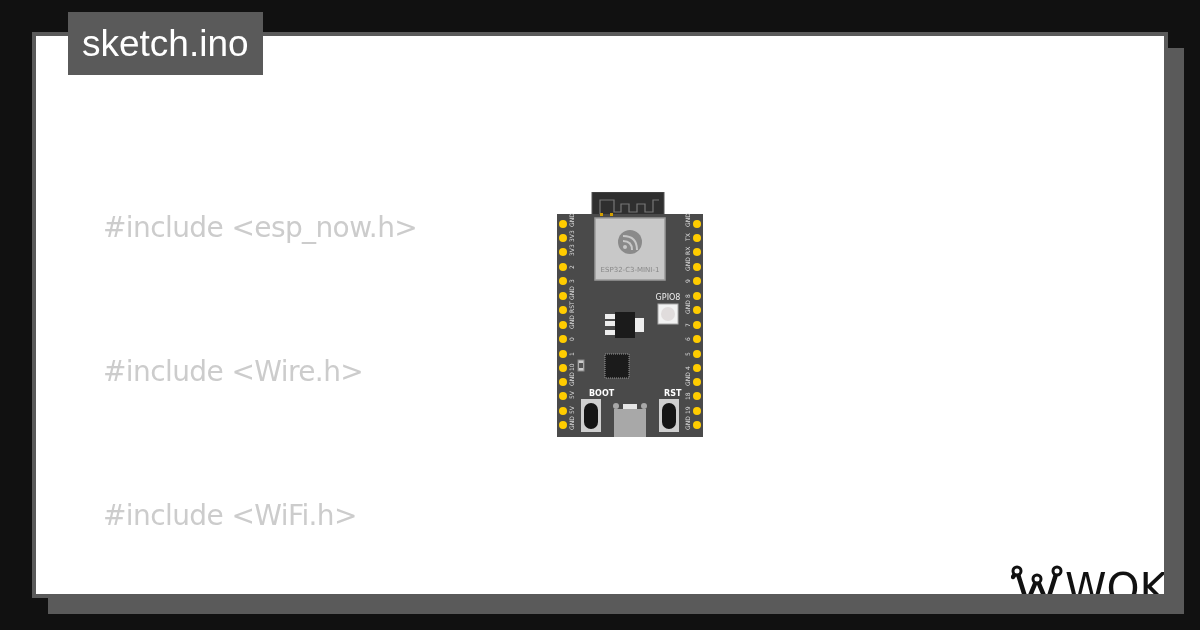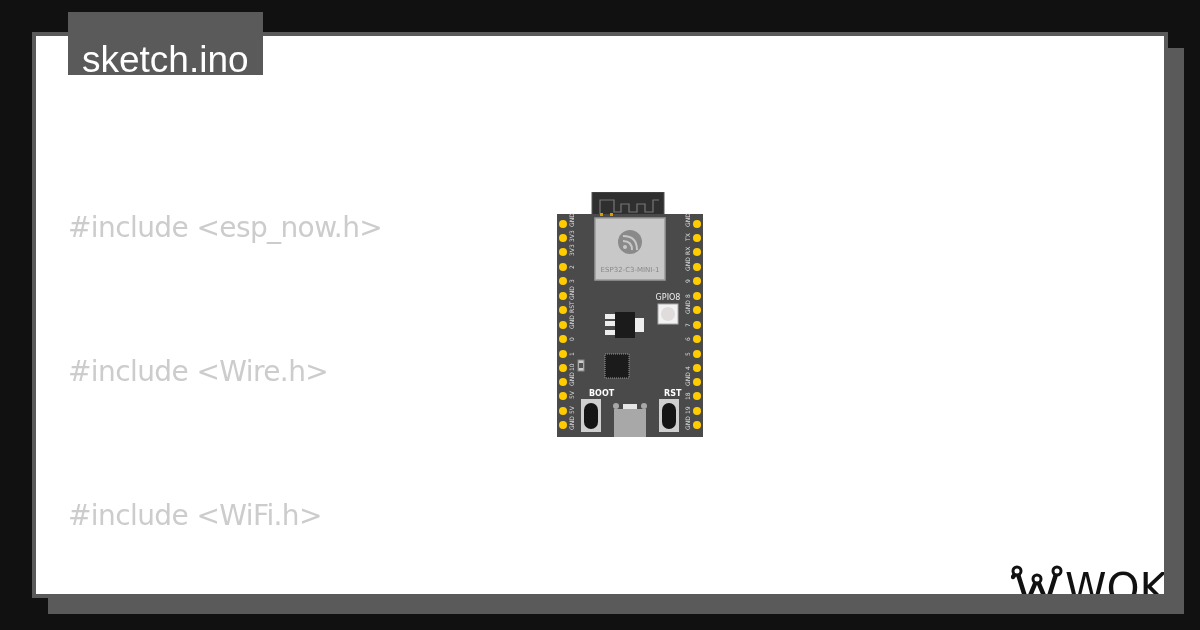--- a/index.html
+++ b/index.html
@@ -12,23 +12,23 @@
   }
   .card {
     position: absolute; left: 32px; top: 32px; width: 1136px; height: 566px;
     background: #ffffff; border: 4px solid #5a5a5a; box-sizing: border-box; overflow: hidden;
   }
   .code {
     position: absolute; left: 32px; top: 72px; margin: 0;
     font-family: "DejaVu Sans", sans-serif; font-size: 28px; line-height: 48px;
     color: #cccccc; white-space: pre; letter-spacing: -0.6px;
   }
-  .code .line { display: block; height: 48px; }
+  .code .line { display: block; height: 48px; margin-left: 35px; }
   .tab {
-    position: absolute; left: 68px; top: 12px; height: 63px; padding: 16px 14px;
+    position: absolute; left: 68px; top: 12px; height: 63px; padding: 0 14px;
     background: #5a5a5a; color: #ffffff; font-family: "Liberation Sans", sans-serif;
     font-size: 37px; line-height: 63px; box-sizing: border-box; text-align: center;
   }
   .logo {
     position: absolute; left: 975px; top: 527px; width: 175px; height: 48px;
   }
   .board { position: absolute; left: 557px; top: 192px; width: 146px; height: 245px; }
 </style>
 </head>
 <body>

